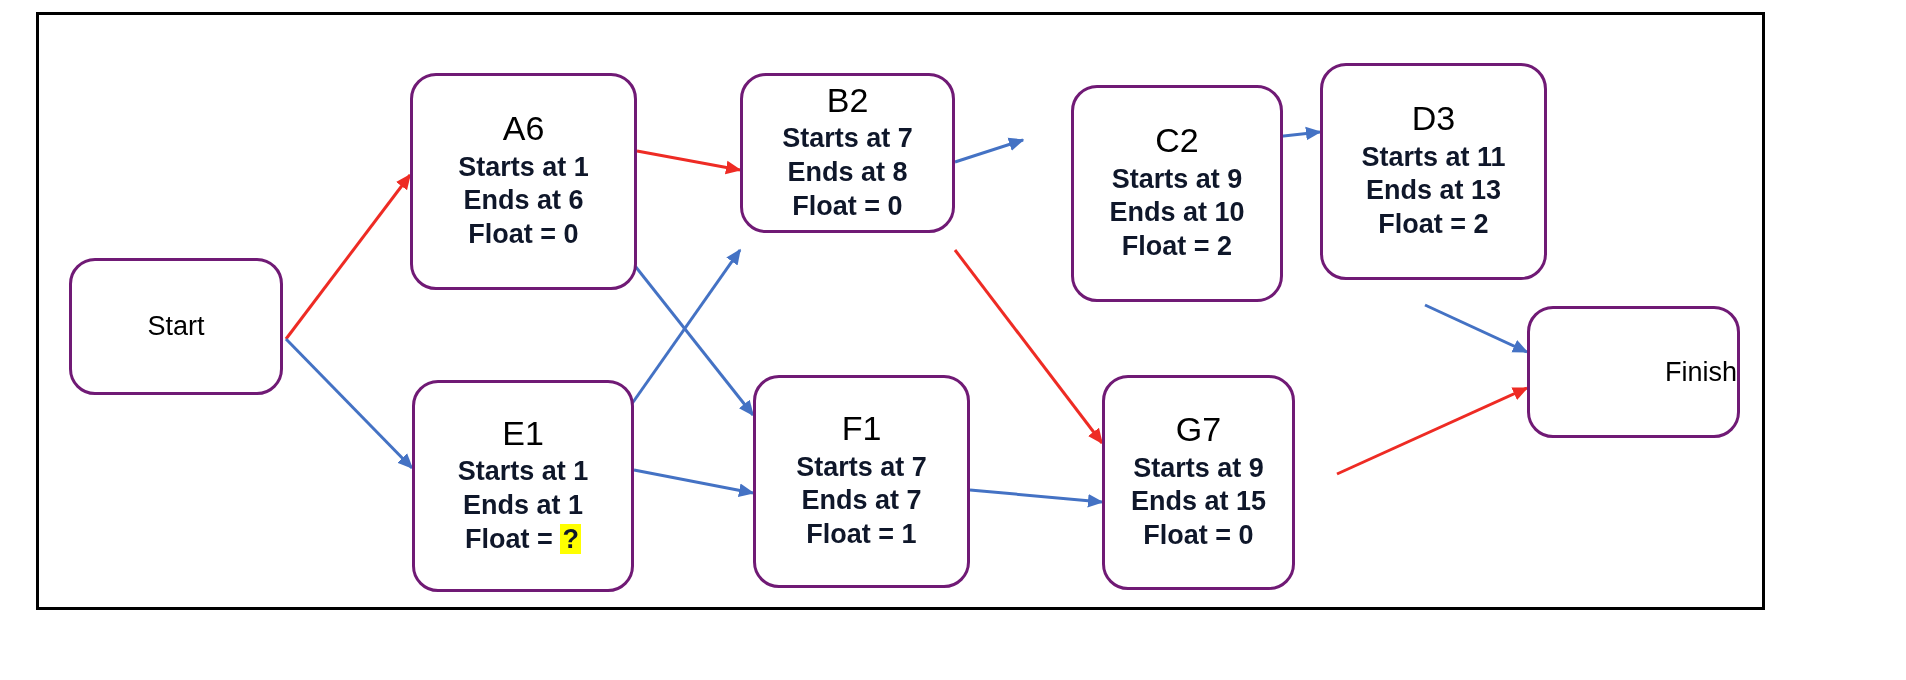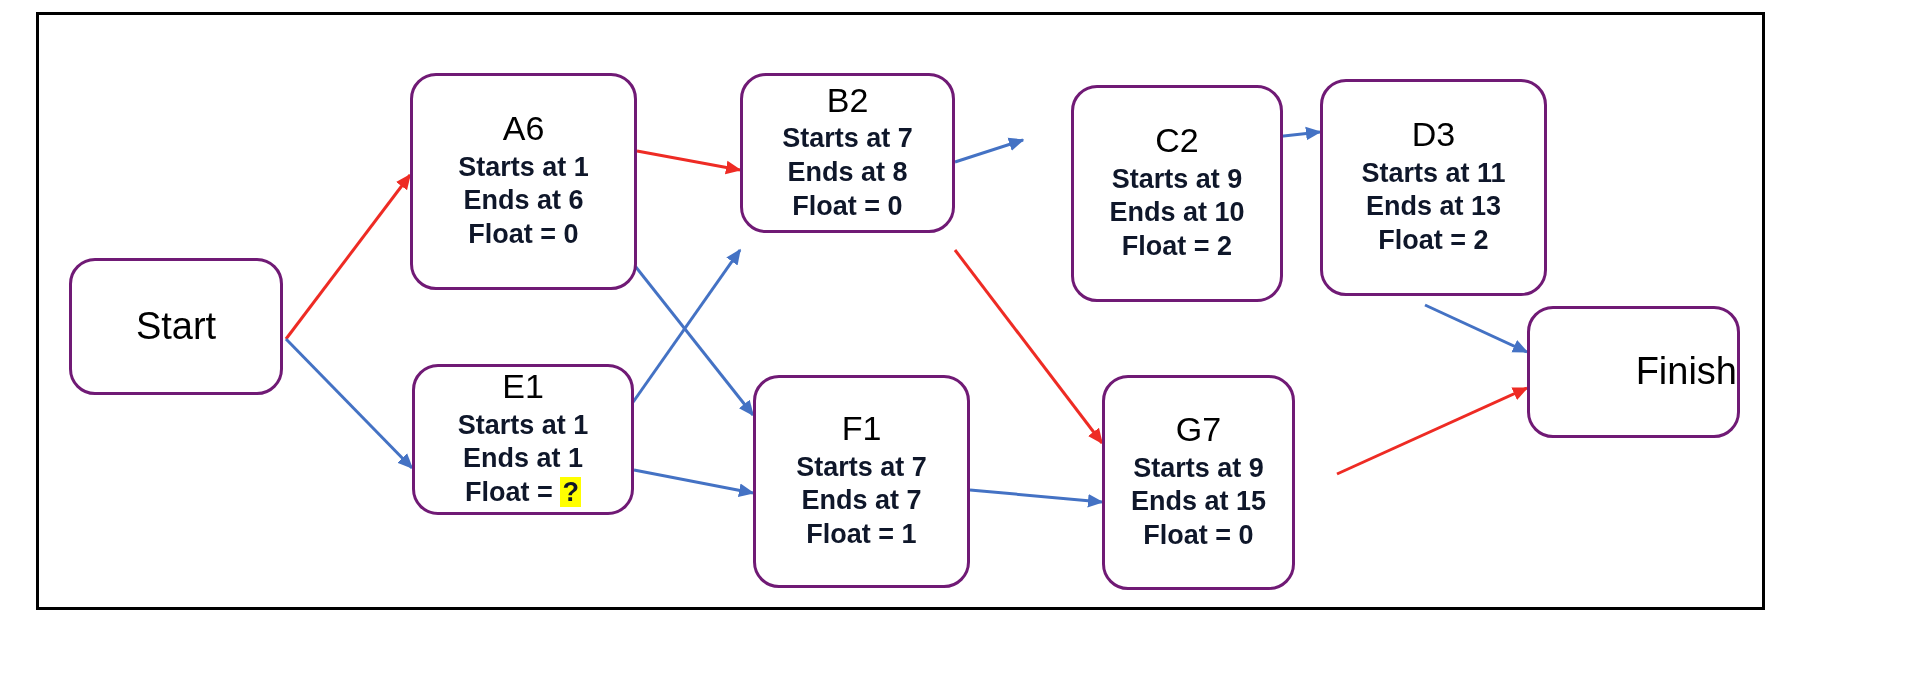--- a/index.html
+++ b/index.html
@@ -52,21 +52,21 @@
     margin-bottom: 4px;
   }
   .node-line {
     color: #0f172a;
     font-size: 27px;
     font-weight: bold;
     line-height: 1.25;
     white-space: pre;
   }
   .terminal .node-title {
-    font-size: 38px;
+    font-size: 27px;
     margin-bottom: 0;
   }
   .hl {
     background: #ffff00;
     padding: 0 2px;
   }
 </style>
 </head>
 <body>
 
@@ -114,27 +114,27 @@
         <div class="node-line">Starts at 7</div>
         <div class="node-line">Ends at 8</div>
         <div class="node-line"><span>Float = </span><span>0</span></div>
       </div>
       <div class="node" style="left: 1023px; top: 85px; width: 212px; height: 217px; margin-left: 48px;">
         <div class="node-title">C2</div>
         <div class="node-line">Starts at 9</div>
         <div class="node-line">Ends at 10</div>
         <div class="node-line"><span>Float = </span><span>2</span></div>
       </div>
-      <div class="node" style="left: 1320px; top: 79px; width: 227px; height: 217px;">
+      <div class="node" style="left: 1320px; top: 63px; width: 227px; height: 217px;">
         <div class="node-title">D3</div>
         <div class="node-line">Starts at 11</div>
         <div class="node-line">Ends at 13</div>
         <div class="node-line"><span>Float = </span><span>2</span></div>
       </div>
-      <div class="node" style="left: 412px; top: 364px; width: 222px; height: 151px;">
+      <div class="node" style="left: 412px; top: 380px; width: 222px; height: 212px;">
         <div class="node-title">E1</div>
         <div class="node-line">Starts at 1</div>
         <div class="node-line">Ends at 1</div>
         <div class="node-line"><span>Float = </span><span class="hl">?</span></div>
       </div>
       <div class="node" style="left: 753px; top: 375px; width: 217px; height: 213px;">
         <div class="node-title">F1</div>
         <div class="node-line">Starts at 7</div>
         <div class="node-line">Ends at 7</div>
         <div class="node-line"><span>Float = </span><span>1</span></div>

